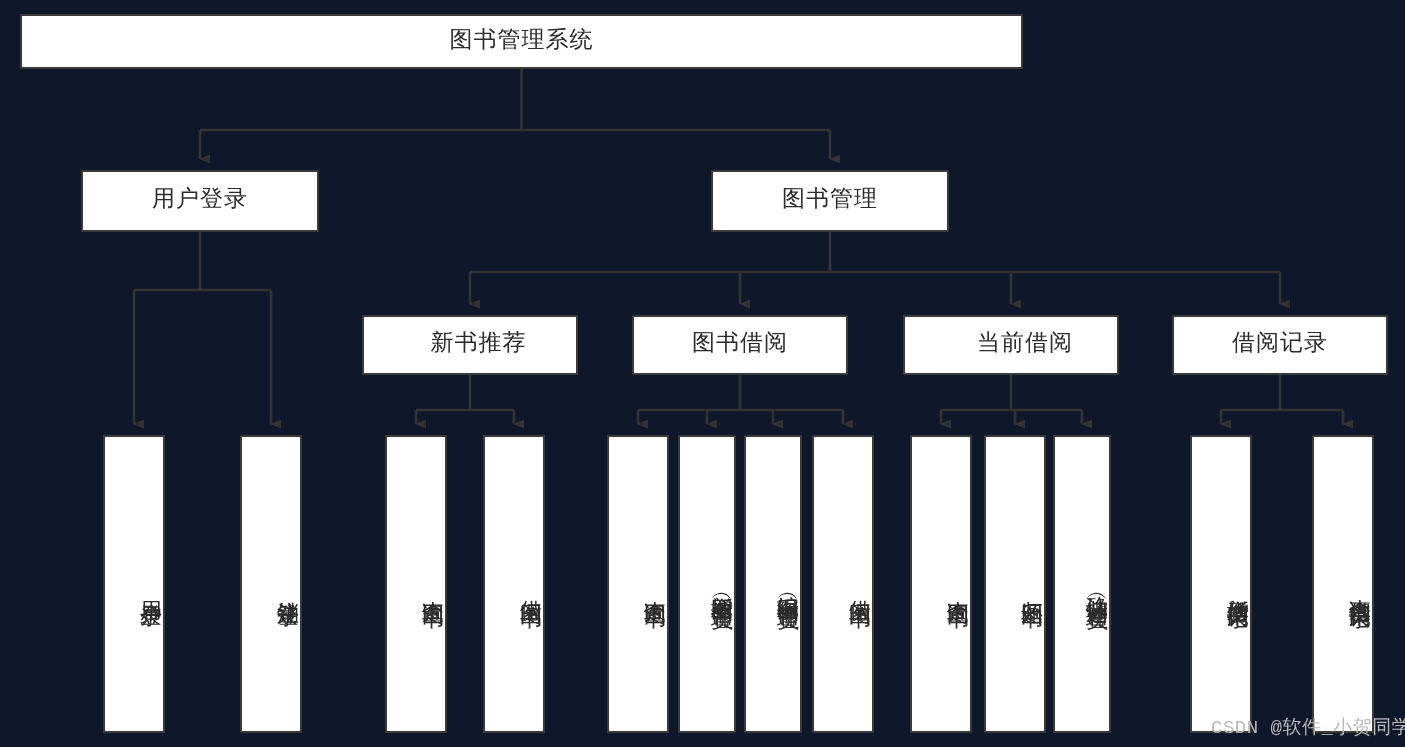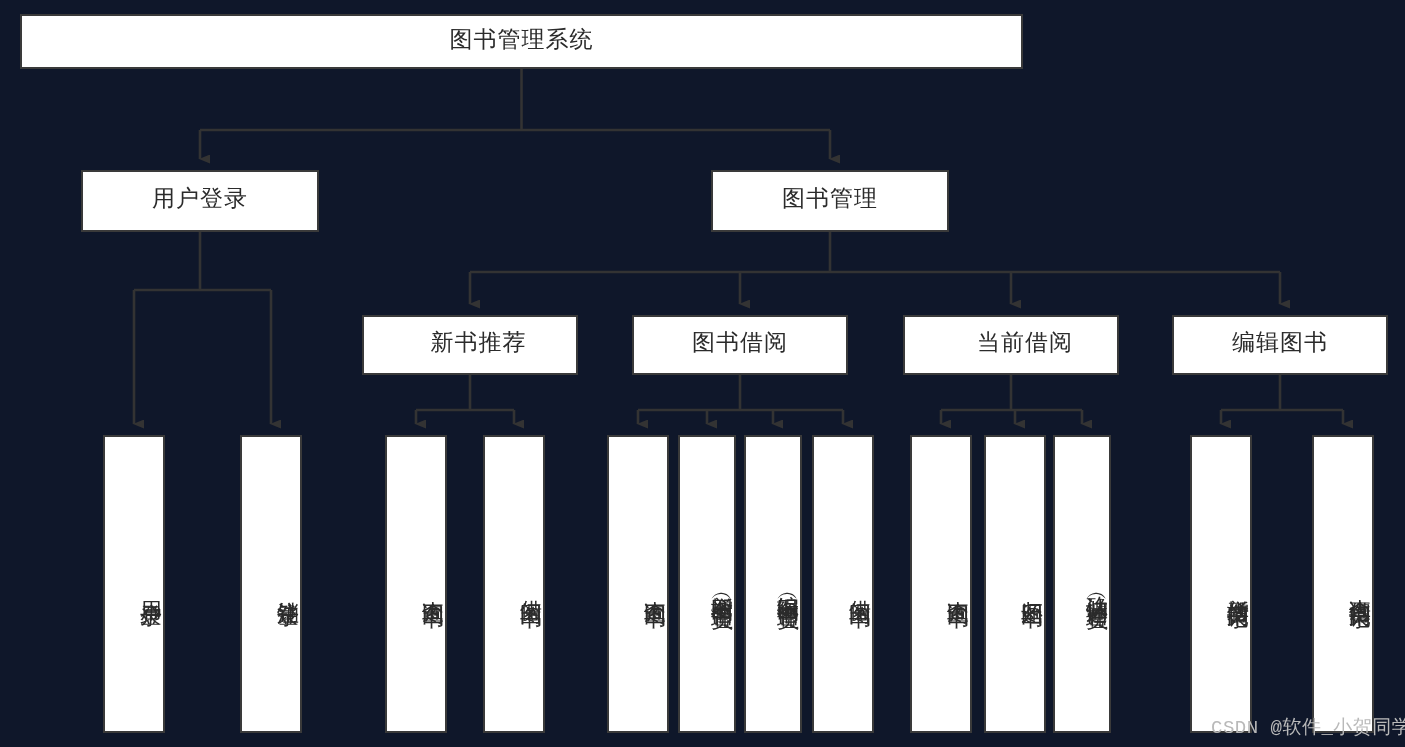--- a/index.html
+++ b/index.html
@@ -126,21 +126,21 @@
   <div class="node horiz" style="left: 362px; top: 315px; width: 216px; height: 60px; padding-left: 17px;">
       <span>新书推荐</span>
     </div>
   <div class="node horiz" style="left: 632px; top: 315px; width: 216px; height: 60px;">
       <span>图书借阅</span>
     </div>
   <div class="node horiz" style="left: 903px; top: 315px; width: 216px; height: 60px; padding-left: 28px;">
       <span>当前借阅</span>
     </div>
   <div class="node horiz" style="left: 1172px; top: 315px; width: 216px; height: 60px;">
-      <span>编辑图书</span>
+      <span>借阅记录</span>
     </div>
 
   <div class="node vert" style="left: 103px; top: 435px; width: 62px; height: 298px;">
       <span>用户登录</span>
     </div>
   <div class="node vert" style="left: 240px; top: 435px; width: 62px; height: 298px;">
       <span>注销登录</span>
     </div>
   <div class="node vert" style="left: 385px; top: 435px; width: 62px; height: 298px;">
       <span>查询图书</span>

